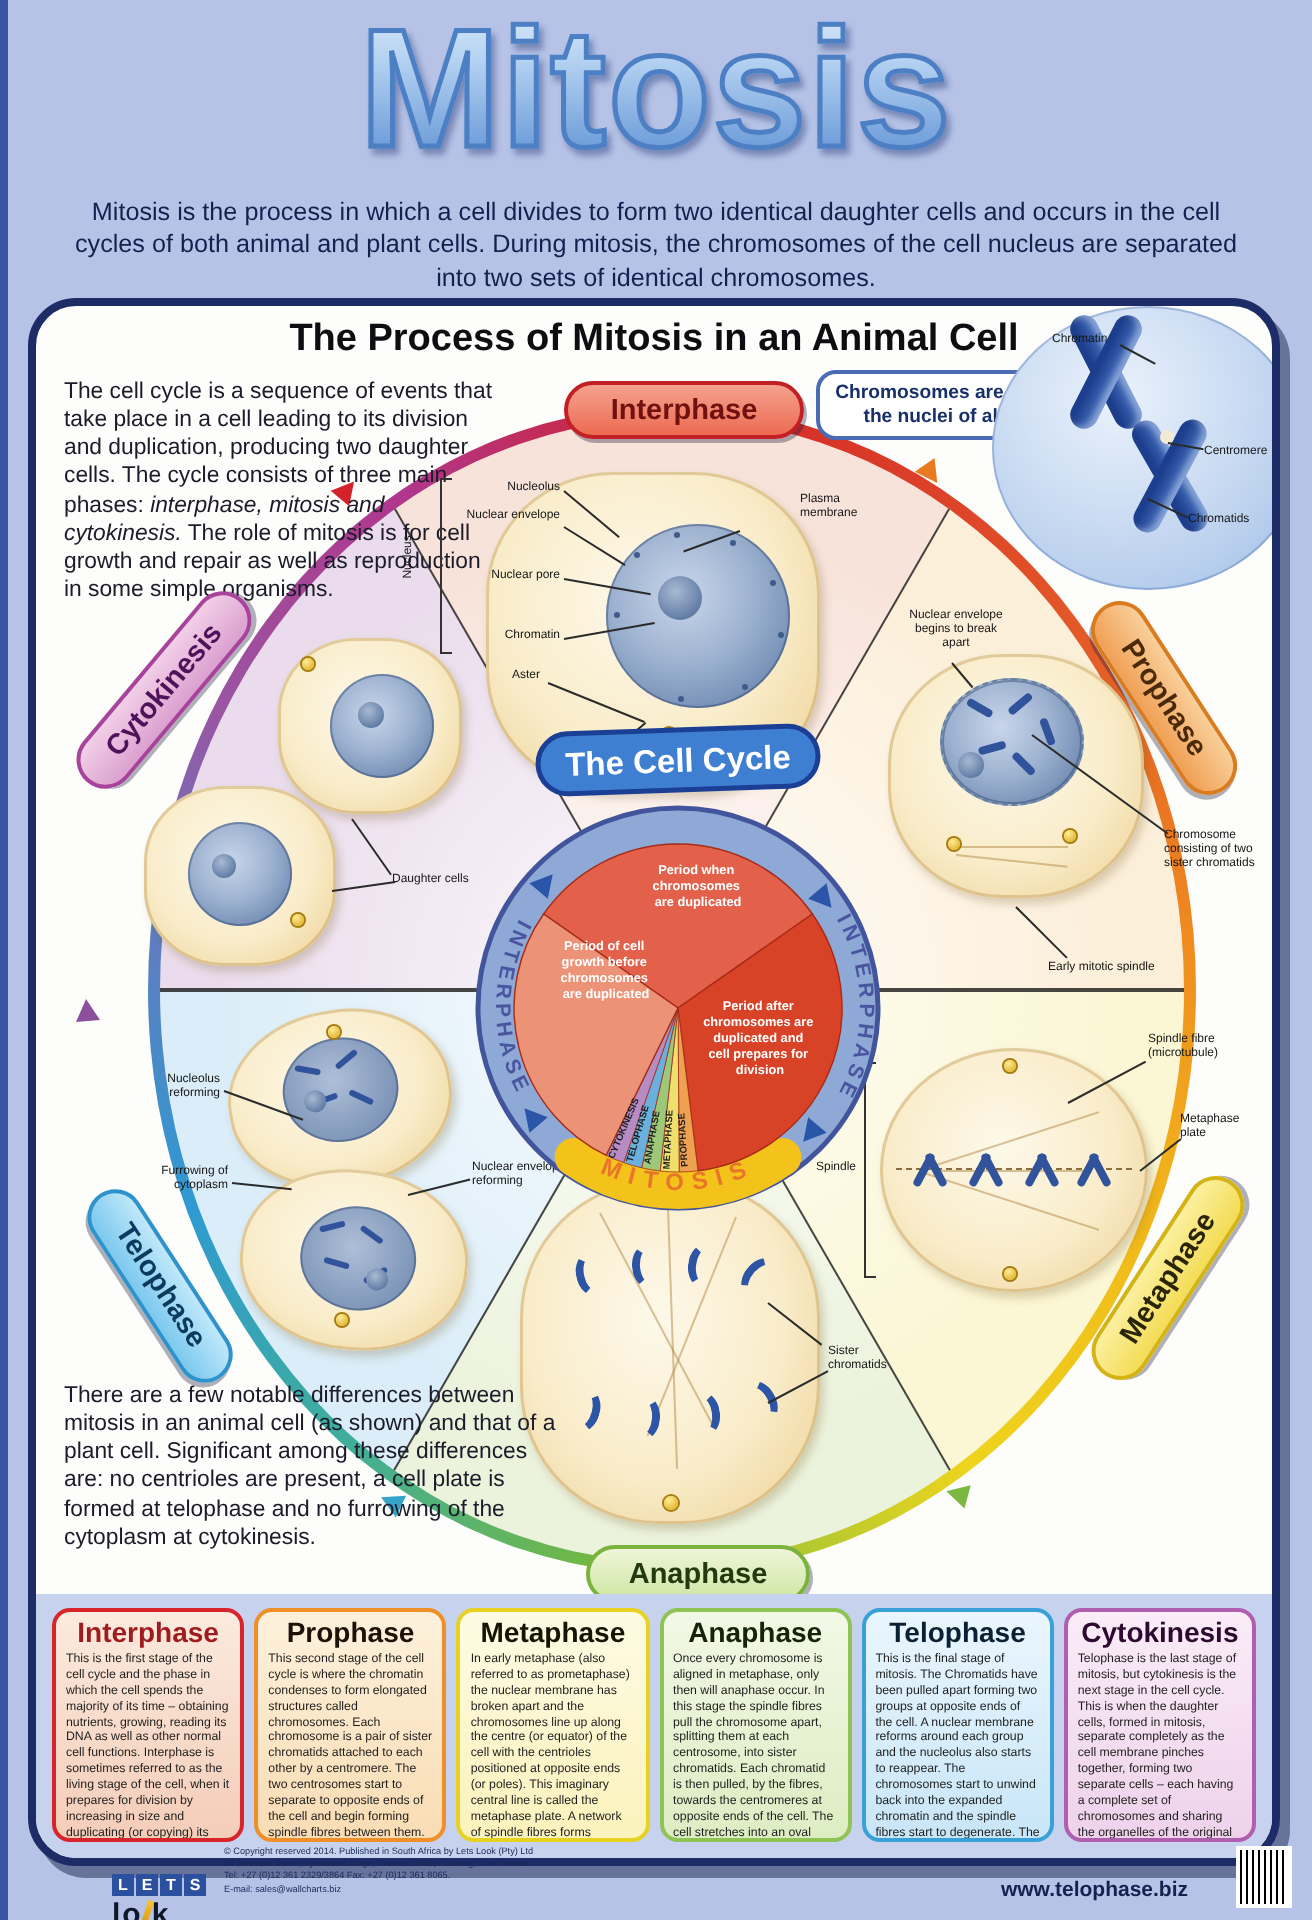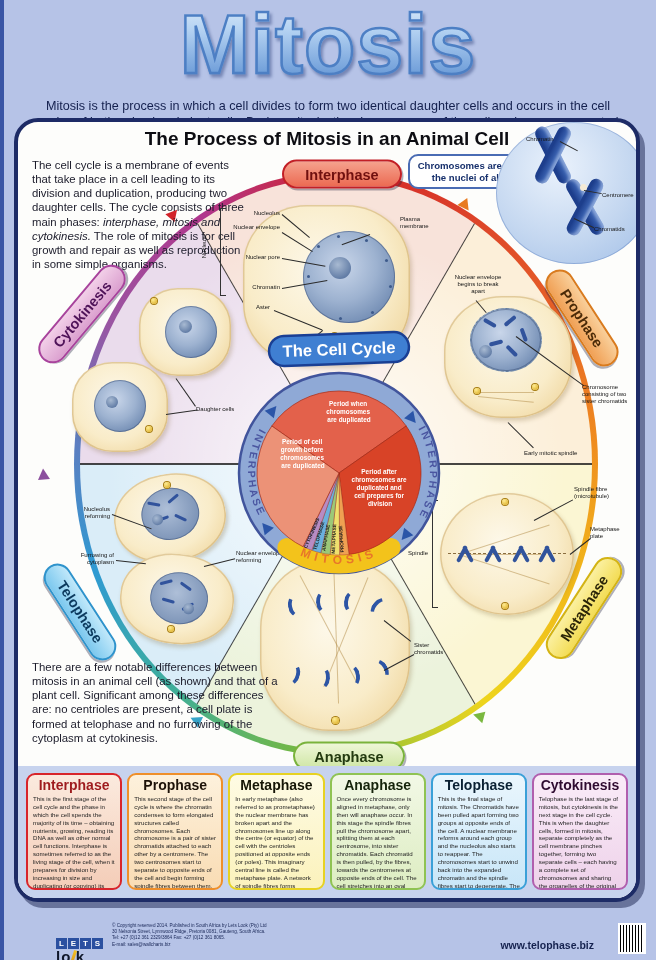--- a/index.html
+++ b/index.html
@@ -8,21 +8,21 @@
   .abs{position:absolute;}
   
   #main-title{position:absolute;top:-4px;left:0;width:100%;text-align:center;
     font-size:84px;font-weight:800;letter-spacing:1px;
     background:linear-gradient(180deg,#e3effb 0%,#b4d2f2 35%,#6f9ed9 80%,#5e8fd0 100%);
     -webkit-background-clip:text;background-clip:text;-webkit-text-fill-color:transparent;
     -webkit-text-stroke:2.5px #4d7fc4;filter:drop-shadow(2px 3px 1.5px rgba(40,60,120,.45));}
   #intro{position:absolute;top:98px;left:28px;width:600px;text-align:center;
     font-size:12.6px;line-height:1.3;color:#14204e;font-weight:500;}
   
-  #panel{position:absolute;left:14px;top:118px;width:618px;height:776px;
+  #panel{position:absolute;left:14px;top:149px;width:618px;height:776px;
     border:4px solid #1d2b66;border-radius:24px;background:#fdfdfb;
     box-shadow:5px 6px 0 rgba(25,35,80,.5);overflow:hidden;}
   #panel-title{position:absolute;top:6px;left:0;width:100%;text-align:center;
     font-size:19px;font-weight:800;color:#0d0d12;}
   .para{position:absolute;font-size:11.4px;line-height:1.24;color:#1b1b2a;font-weight:500;}
   
   #ring-outer{position:absolute;left:56px;top:50px;width:524px;height:584px;border-radius:50%;
     background:conic-gradient(from 0deg,#d2232a 0deg,#e45a28 50deg,#ef8c1f 85deg,#f1b71b 115deg,
       #eed41d 148deg,#b5c92f 166deg,#76b83f 186deg,#3fae9a 216deg,#2f9ad2 246deg,#5f7dc0 276deg,
       #9a55a2 302deg,#b0368c 332deg,#d2232a 360deg);}
@@ -110,21 +110,21 @@
       </div>
     </div>
 
     <div class="arr" style="left:150px;top:86px;border-left:11px solid #d2232a;transform:rotate(-50deg);"></div>
     <div class="arr" style="left:442px;top:78px;border-left:11px solid #e87a1f;transform:rotate(55deg);"></div>
     <div class="arr" style="left:455px;top:588px;border-left:11px solid #7ab83f;transform:rotate(195deg);"></div>
     <div class="arr" style="left:172px;top:592px;border-left:11px solid #36a3c8;transform:rotate(205deg);"></div>
     <div class="arr" style="left:20px;top:346px;border-left:11px solid #8c4f9e;transform:rotate(-95deg);"></div>
 
     <div class="para" style="left:14px;top:36px;width:216px;">
-      <span>The cell cycle is a membrane of events that take place in a cell leading to its division and duplication, producing two daughter cells. The cycle consists of three main phases: </span><i>interphase, mitosis and cytokinesis.</i><span> The role of mitosis is for cell growth and repair as well as reproduction in some simple organisms.</span>
+      <span>The cell cycle is a sequence of events that take place in a cell leading to its division and duplication, producing two daughter cells. The cycle consists of three main phases: </span><i>interphase, mitosis and cytokinesis.</i><span> The role of mitosis is for cell growth and repair as well as reproduction in some simple organisms.</span>
     </div>
 
     <div id="callout">Chromosomes are found in the nuclei of all cells.</div>
     <div id="chromo-fig">
       <div class="cbar" style="left:26px;top:26px;transform:rotate(63deg);"></div>
       <div class="cbar" style="left:26px;top:26px;transform:rotate(117deg);"></div>
       <div class="cbar" style="left:58px;top:78px;transform:rotate(60deg);"></div>
       <div class="cbar" style="left:58px;top:78px;transform:rotate(118deg);"></div>
       <div style="position:absolute;left:84px;top:62px;width:7px;height:7px;border-radius:50%;background:#f3ead6;"></div>
     </div>

